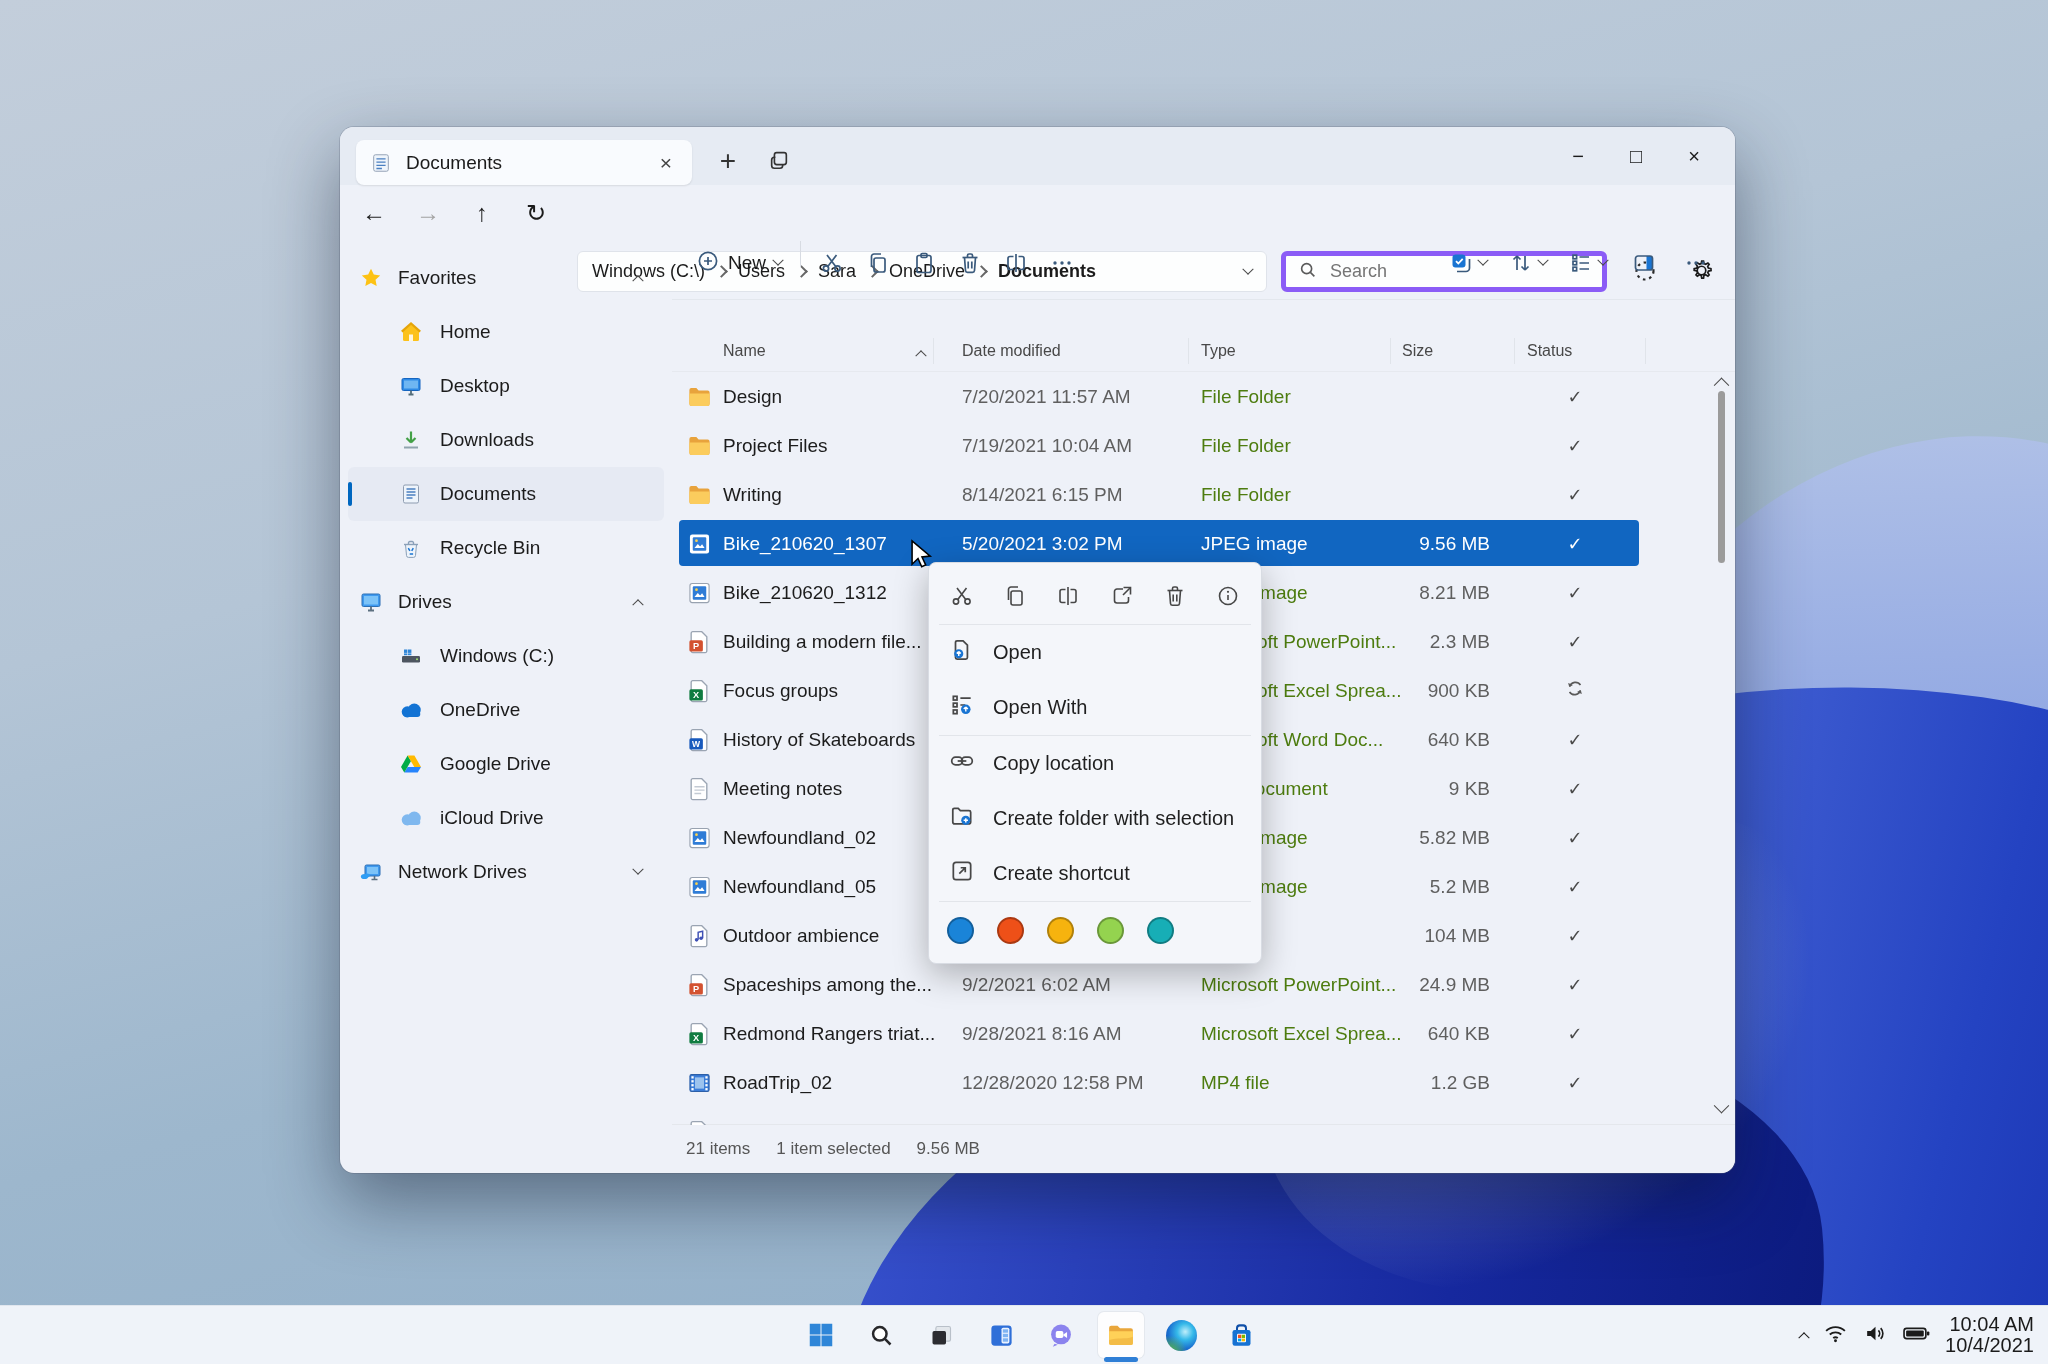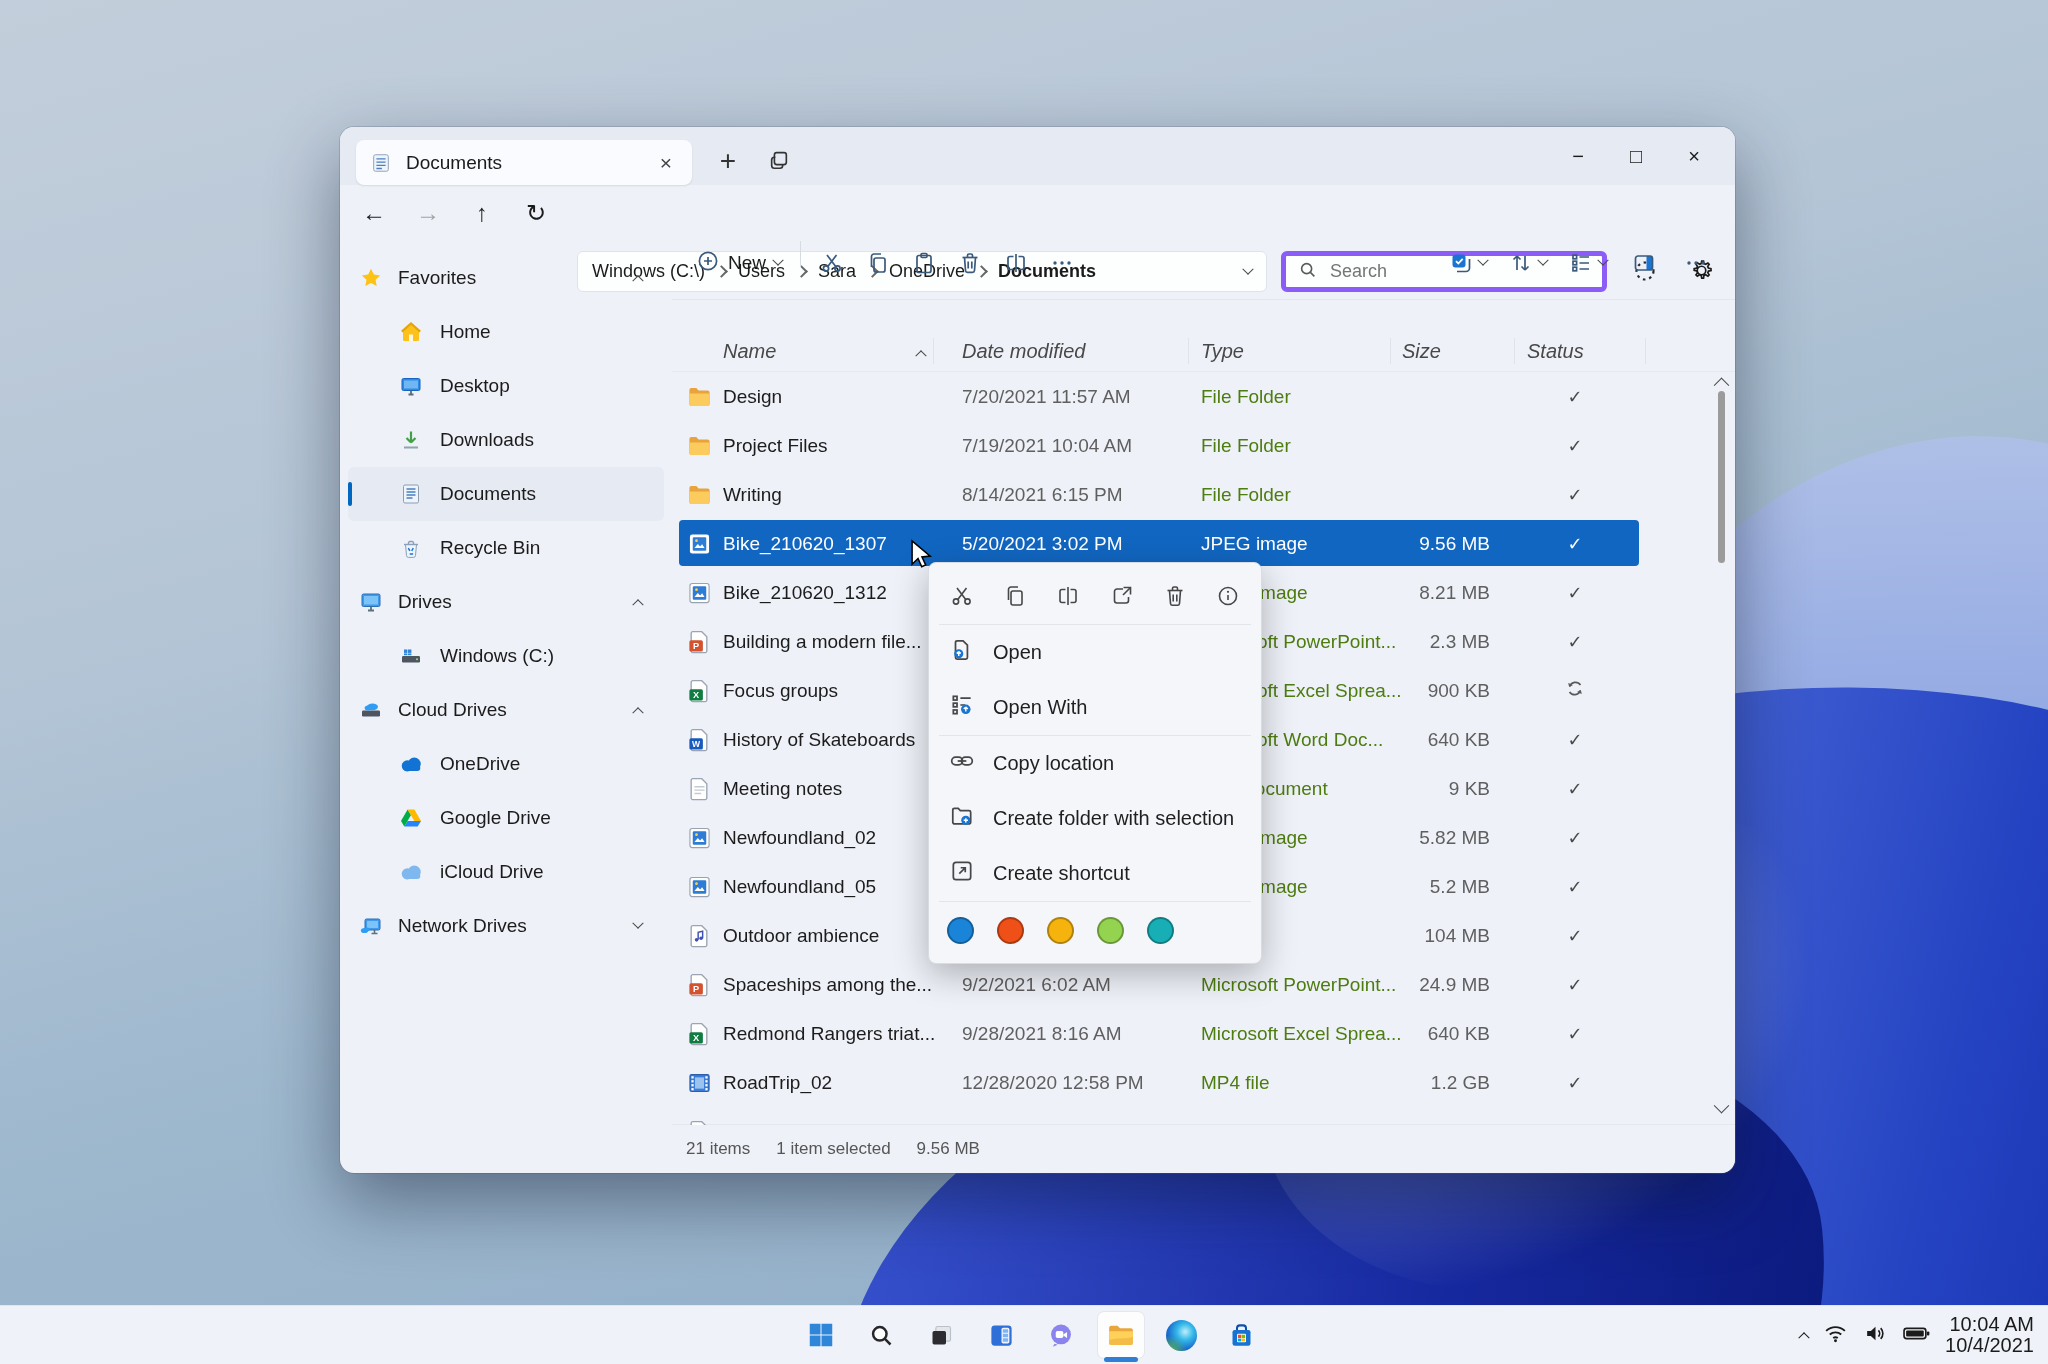--- a/index.html
+++ b/index.html
@@ -62,21 +62,21 @@
   .side{position:absolute;left:0;top:114px;width:332px;bottom:0;padding-top:10px;box-sizing:border-box;}
   .srow{height:54px;display:flex;align-items:center;position:relative;margin:0 8px;border-radius:6px;}
   .srow.hd{padding-left:10px;font-size:19px;gap:14px;}
   .srow.it{padding-left:50px;font-size:19px;gap:16px;}
   .srow .chv{margin-left:auto;margin-right:22px;}
   .srow.sel{background:#e6eaf3;}
   .srow.sel::before{content:"";position:absolute;left:0;top:15px;width:4px;height:24px;border-radius:2px;background:#0067c0;}
   .sic{width:26px;height:26px;display:flex;align-items:center;justify-content:center;}
 
   
-  .hdr{position:absolute;left:332px;right:0;top:203px;height:42px;font-size:20px;color:#484848;font-style:italic;}
+  .hdr{position:absolute;left:332px;right:0;top:203px;height:42px;font-size:16px;color:#484848;}
   .hdr span{position:absolute;top:50%;transform:translateY(-50%);}
   .hsep{position:absolute;top:8px;width:1px;height:26px;background:#e0e4ea;}
   .hline{position:absolute;left:332px;right:0;top:244px;height:1px;background:#e6e9ef;}
   .rows{position:absolute;left:332px;right:0;top:245px;height:753px;overflow:hidden;font-size:19px;}
   .row{height:49px;position:relative;}
   .row>span{position:absolute;top:50%;transform:translateY(-50%);z-index:1;}
   .ic{left:14px;width:27px;height:27px;}
   .nm{left:51px;color:#1c1c1c;}
   .dt{left:290px;color:#5f5f5f;}
   .tp{left:529px;color:#4d7c0f;}
@@ -386,31 +386,20 @@
                 <rect x="5" y="5.5" width="3.4" height="3.4"></rect>
                 <rect x="9" y="5.5" width="3.4" height="3.4"></rect>
                 <rect x="5" y="9.4" width="3.4" height="1.8"></rect>
                 <rect x="9" y="9.4" width="3.4" height="1.8"></rect>
               </g>
             </svg>
         </span>
         <span>Windows (C:)</span>
       </div>
 
-      <div class="srow hd">
-        <span class="sic">
-          <svg width="24" height="24" viewBox="0 0 24 24">
-              <rect x="3" y="12.5" width="18" height="6" rx="1.2" fill="#4d5560"></rect>
-              <ellipse cx="13.5" cy="8.8" rx="5.5" ry="3.4" fill="#2f9df4"></ellipse>
-              <ellipse cx="9.2" cy="10" rx="3.6" ry="2.5" fill="#2f9df4"></ellipse>
-            </svg>
-        </span>
-        <span>Cloud Drives</span>
-        <span class="chv ch up sm"></span>
-      </div>
       <div class="srow it">
         <span class="sic">
           <svg width="26" height="20" viewBox="0 0 28 20">
               <g fill="#1273d4">
                 <circle cx="10" cy="12" r="6"></circle>
                 <circle cx="17.5" cy="10" r="7"></circle>
                 <rect x="6" y="11" width="18" height="6.5" rx="3.2"></rect>
               </g>
             </svg>
         </span>

